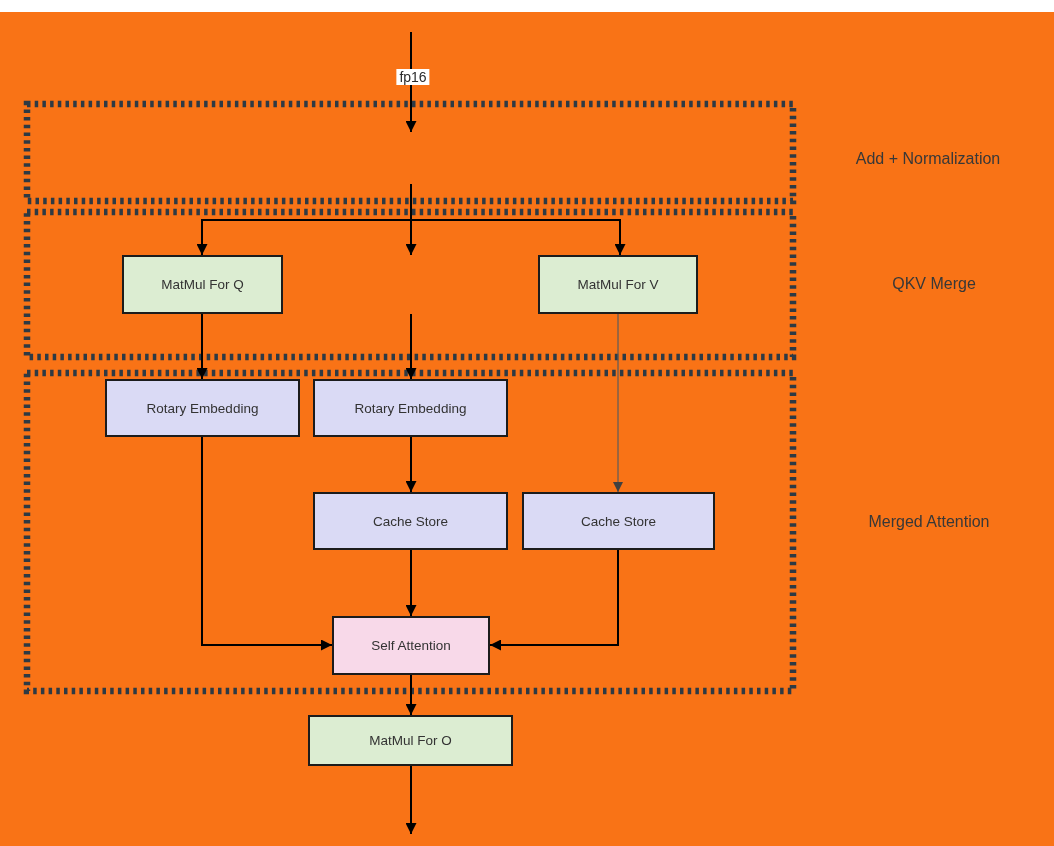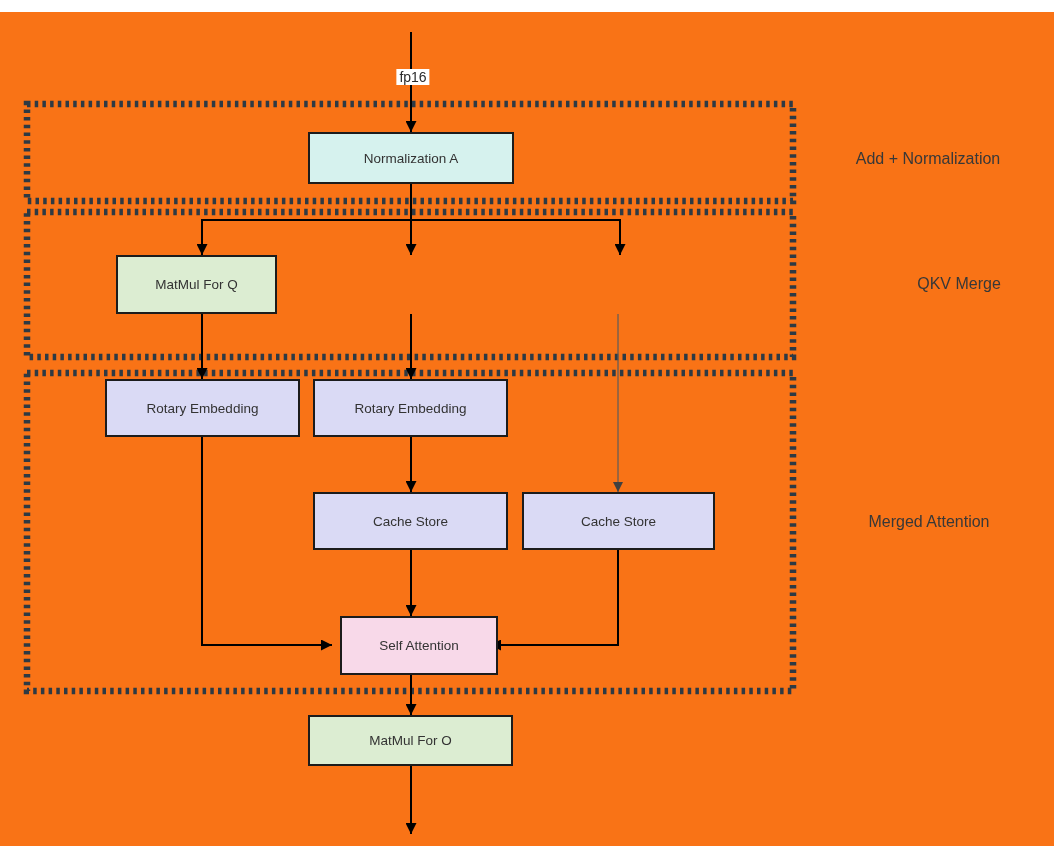--- a/index.html
+++ b/index.html
@@ -42,32 +42,32 @@
     transform: translate(-50%, -50%);
     font-size: 14px;
     color: #2b2b2b;
     background: #ffffff;
     padding: 0 3px;
     white-space: nowrap;
     z-index: 3;
   }
   
   #n-normalization-a { left: 308px; top: 120px; width: 206px; height: 52px; }
-  #n-matmul-q        { left: 116px; top: 243px; width: 161px; height: 59px; }
+  #n-matmul-q        { left: 122px; top: 243px; width: 161px; height: 59px; }
   #n-matmul-k        { left: 332px; top: 243px; width: 158px; height: 59px; }
   #n-matmul-v        { left: 538px; top: 243px; width: 160px; height: 59px; }
   #n-rotary-q        { left: 105px; top: 367px; width: 195px; height: 58px; }
   #n-rotary-k        { left: 313px; top: 367px; width: 195px; height: 58px; }
   #n-cache-k         { left: 313px; top: 480px; width: 195px; height: 58px; }
   #n-cache-v         { left: 522px; top: 480px; width: 193px; height: 58px; }
-  #n-self-attention  { left: 340px; top: 604px; width: 158px; height: 59px; }
+  #n-self-attention  { left: 332px; top: 604px; width: 158px; height: 59px; }
   #n-matmul-o        { left: 308px; top: 703px; width: 205px; height: 51px; }
 
   #l-region-0 { left: 928px; top: 147px; }
-  #l-region-1 { left: 959px; top: 272px; }
+  #l-region-1 { left: 934px; top: 272px; }
   #l-region-2 { left: 929px; top: 510px; text-align: center; }
   #l-fp16     { left: 413px; top: 65px; }
 </style>
 </head>
 <body>
 
 <div id="stage">
 
   <svg id="wires" viewBox="0 0 1054 846" xmlns="http://www.w3.org/2000/svg">
     <defs>
@@ -94,25 +94,25 @@
     <path d="M411 425 V480" fill="none" stroke="#000" stroke-width="2" marker-end="url(#arrow-black)"></path>
     <path d="M202 425 V633 H332" fill="none" stroke="#000" stroke-width="2" marker-end="url(#arrow-black)"></path>
     <path d="M411 538 V604" fill="none" stroke="#000" stroke-width="2" marker-end="url(#arrow-black)"></path>
     <path d="M618 538 V633 H490" fill="none" stroke="#000" stroke-width="2" marker-end="url(#arrow-black)"></path>
     <path d="M411 663 V703" fill="none" stroke="#000" stroke-width="2" marker-end="url(#arrow-black)"></path>
     <path d="M411 754 V822" fill="none" stroke="#000" stroke-width="2" marker-end="url(#arrow-black)"></path>
   </svg>
 
   <div class="wire-label" id="l-fp16">fp16</div>
 
-  <div class="node" id="n-normalization-a" style="background: rgb(214, 242, 238);">
-    <span>Normalization A</span>
-  </div>
   <div class="node" id="n-matmul-q" style="background: rgb(220, 237, 210);">
     <span>MatMul For Q</span>
+  </div>
+  <div class="node" id="n-matmul-v" style="background: rgb(220, 237, 210);">
+    <span>MatMul For V</span>
   </div>
   <div class="node" id="n-rotary-q" style="background: rgb(218, 218, 245);">
     <span>Rotary Embedding</span>
   </div>
   <div class="node" id="n-rotary-k" style="background: rgb(218, 218, 245);">
     <span>Rotary Embedding</span>
   </div>
   <div class="node" id="n-cache-k" style="background: rgb(218, 218, 245);">
     <span>Cache Store</span>
   </div>

